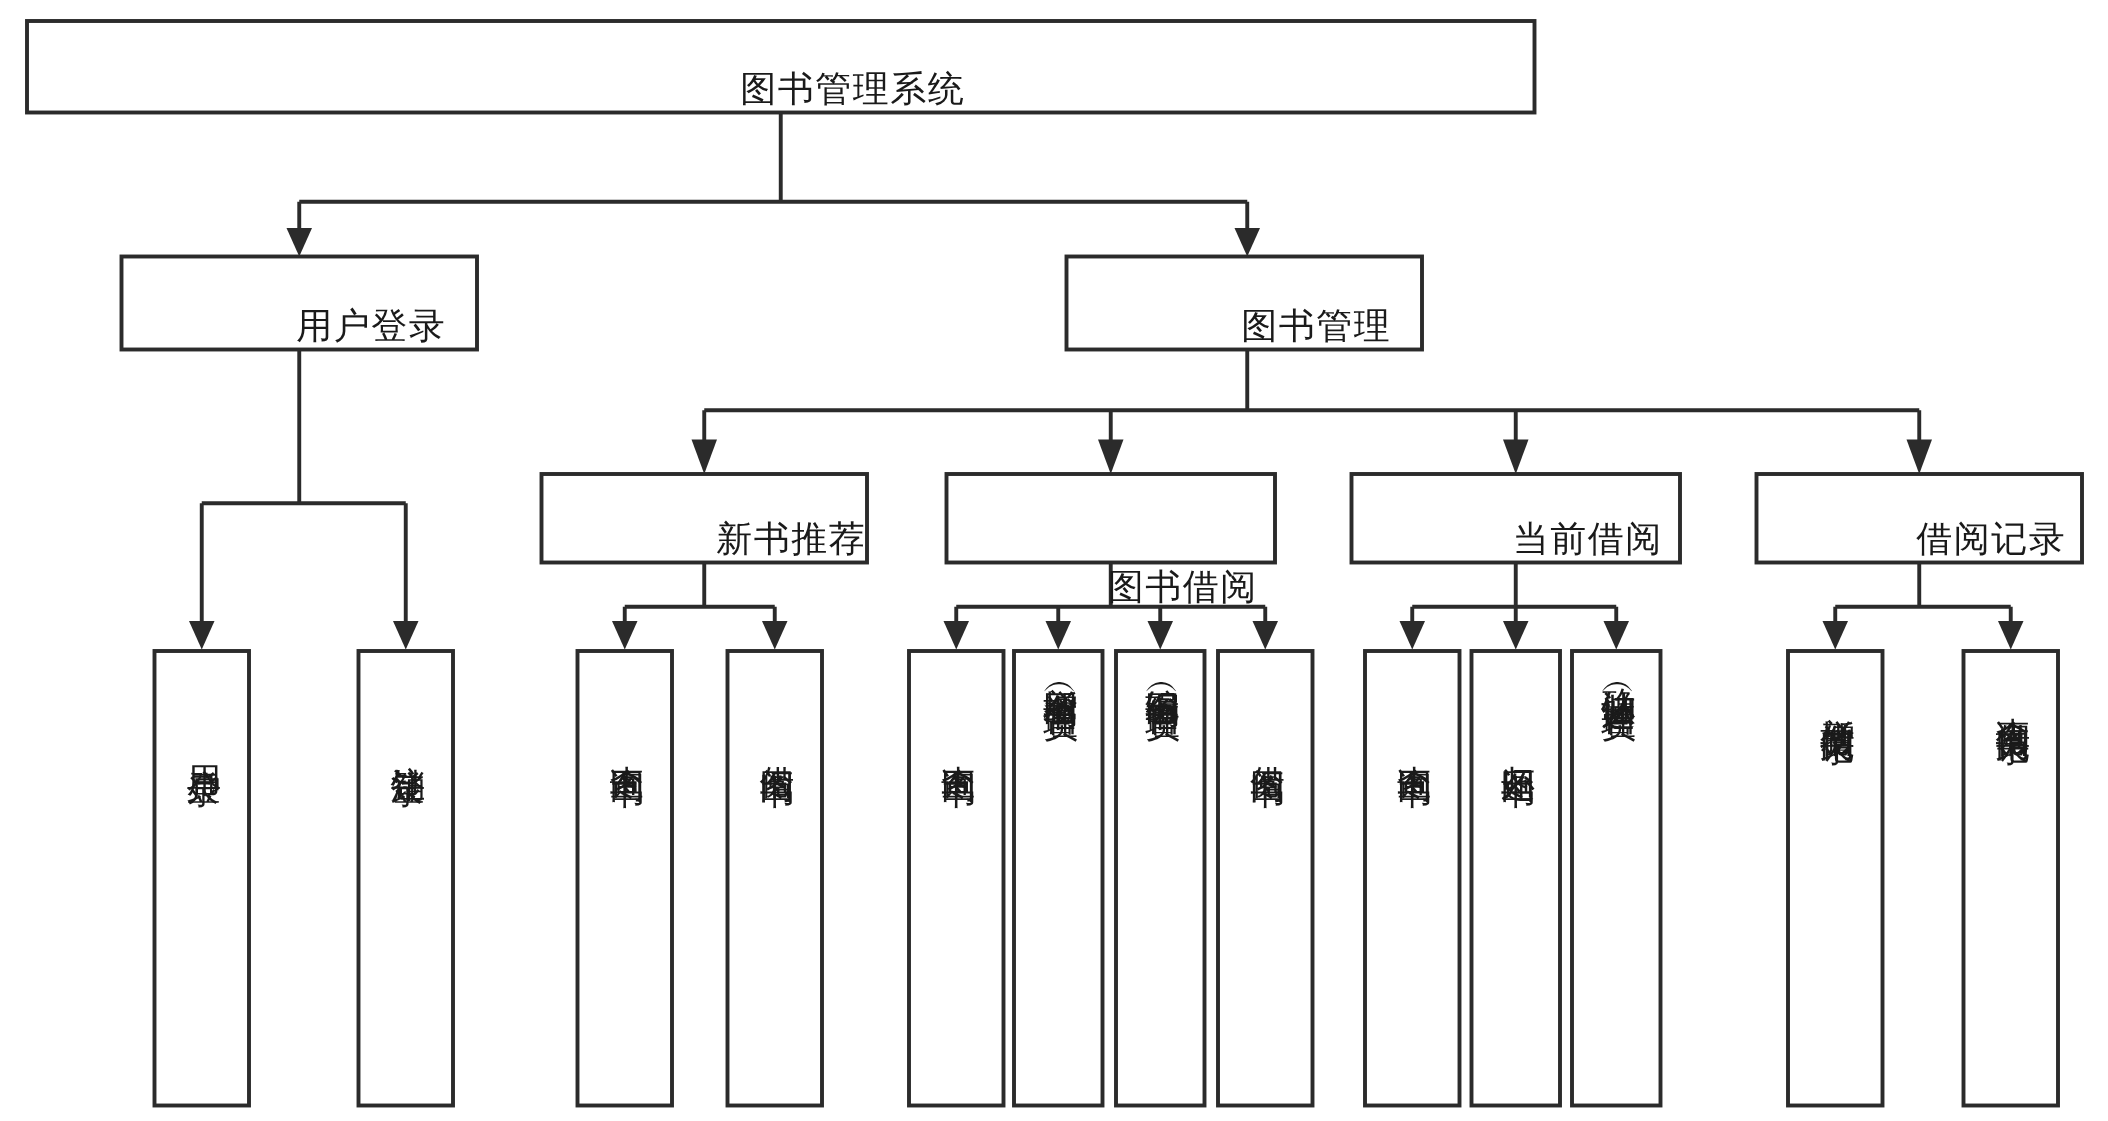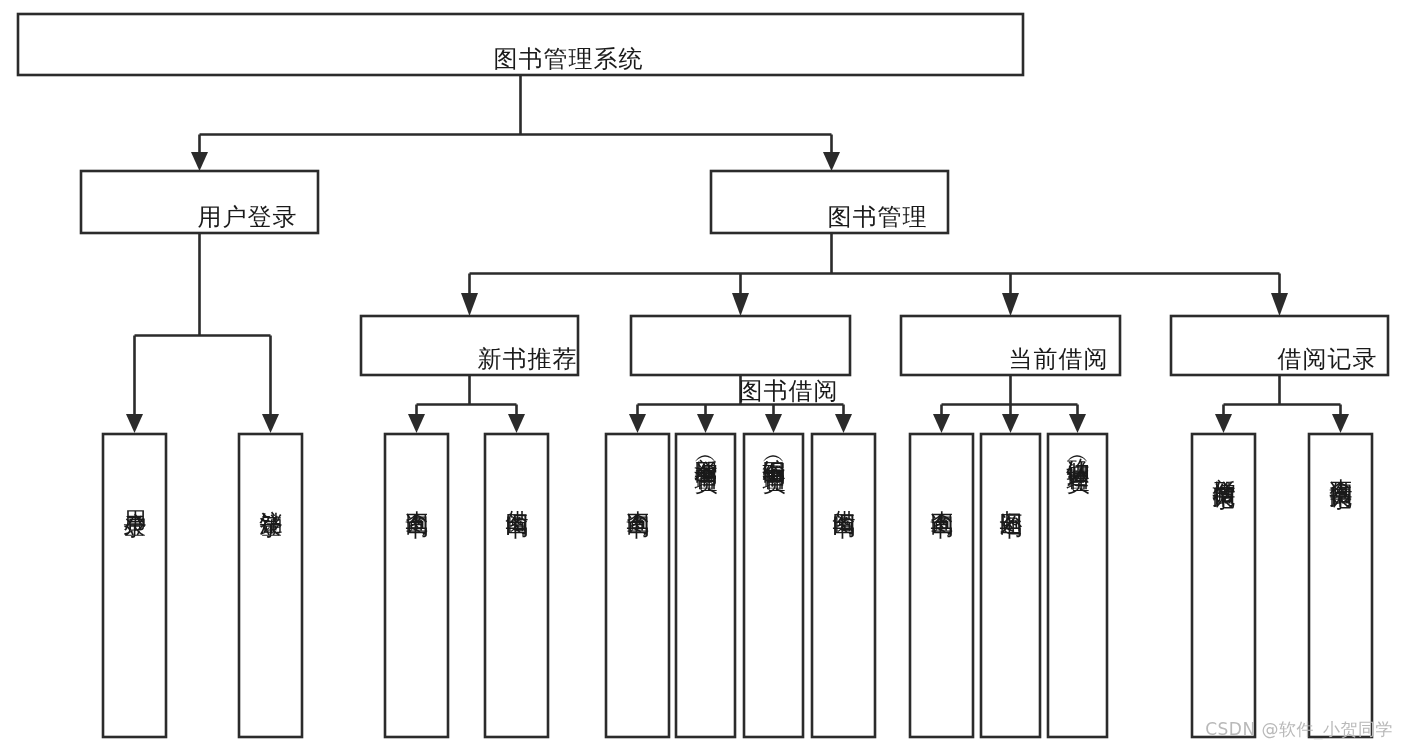--- a/index.html
+++ b/index.html
@@ -244,15 +244,14 @@
   </div>
 
   <div class="vlabel-wrap" style="left:1192px; top:434px; width:63px; height:303px; padding-top:26px;">
     <span class="vlabel-text">新增借阅记录</span>
   </div>
 
   <div class="vlabel-wrap" style="left:1309px; top:434px; width:63px; height:303px; padding-top:26px;">
     <span class="vlabel-text">查询借阅记录</span>
   </div>
 
-  <div id="watermark">CSDN @软件_小贺同学</div>
 
 </div>
 
 </body></html>

